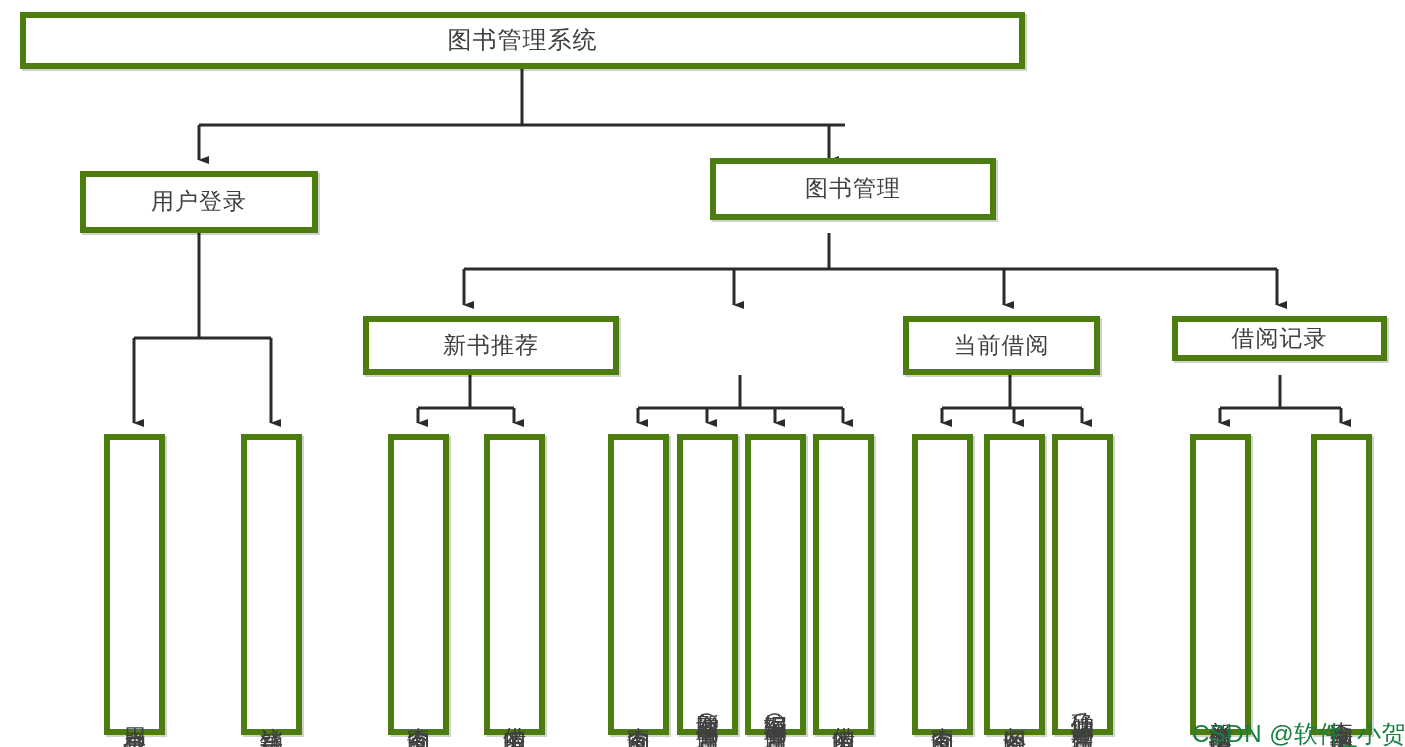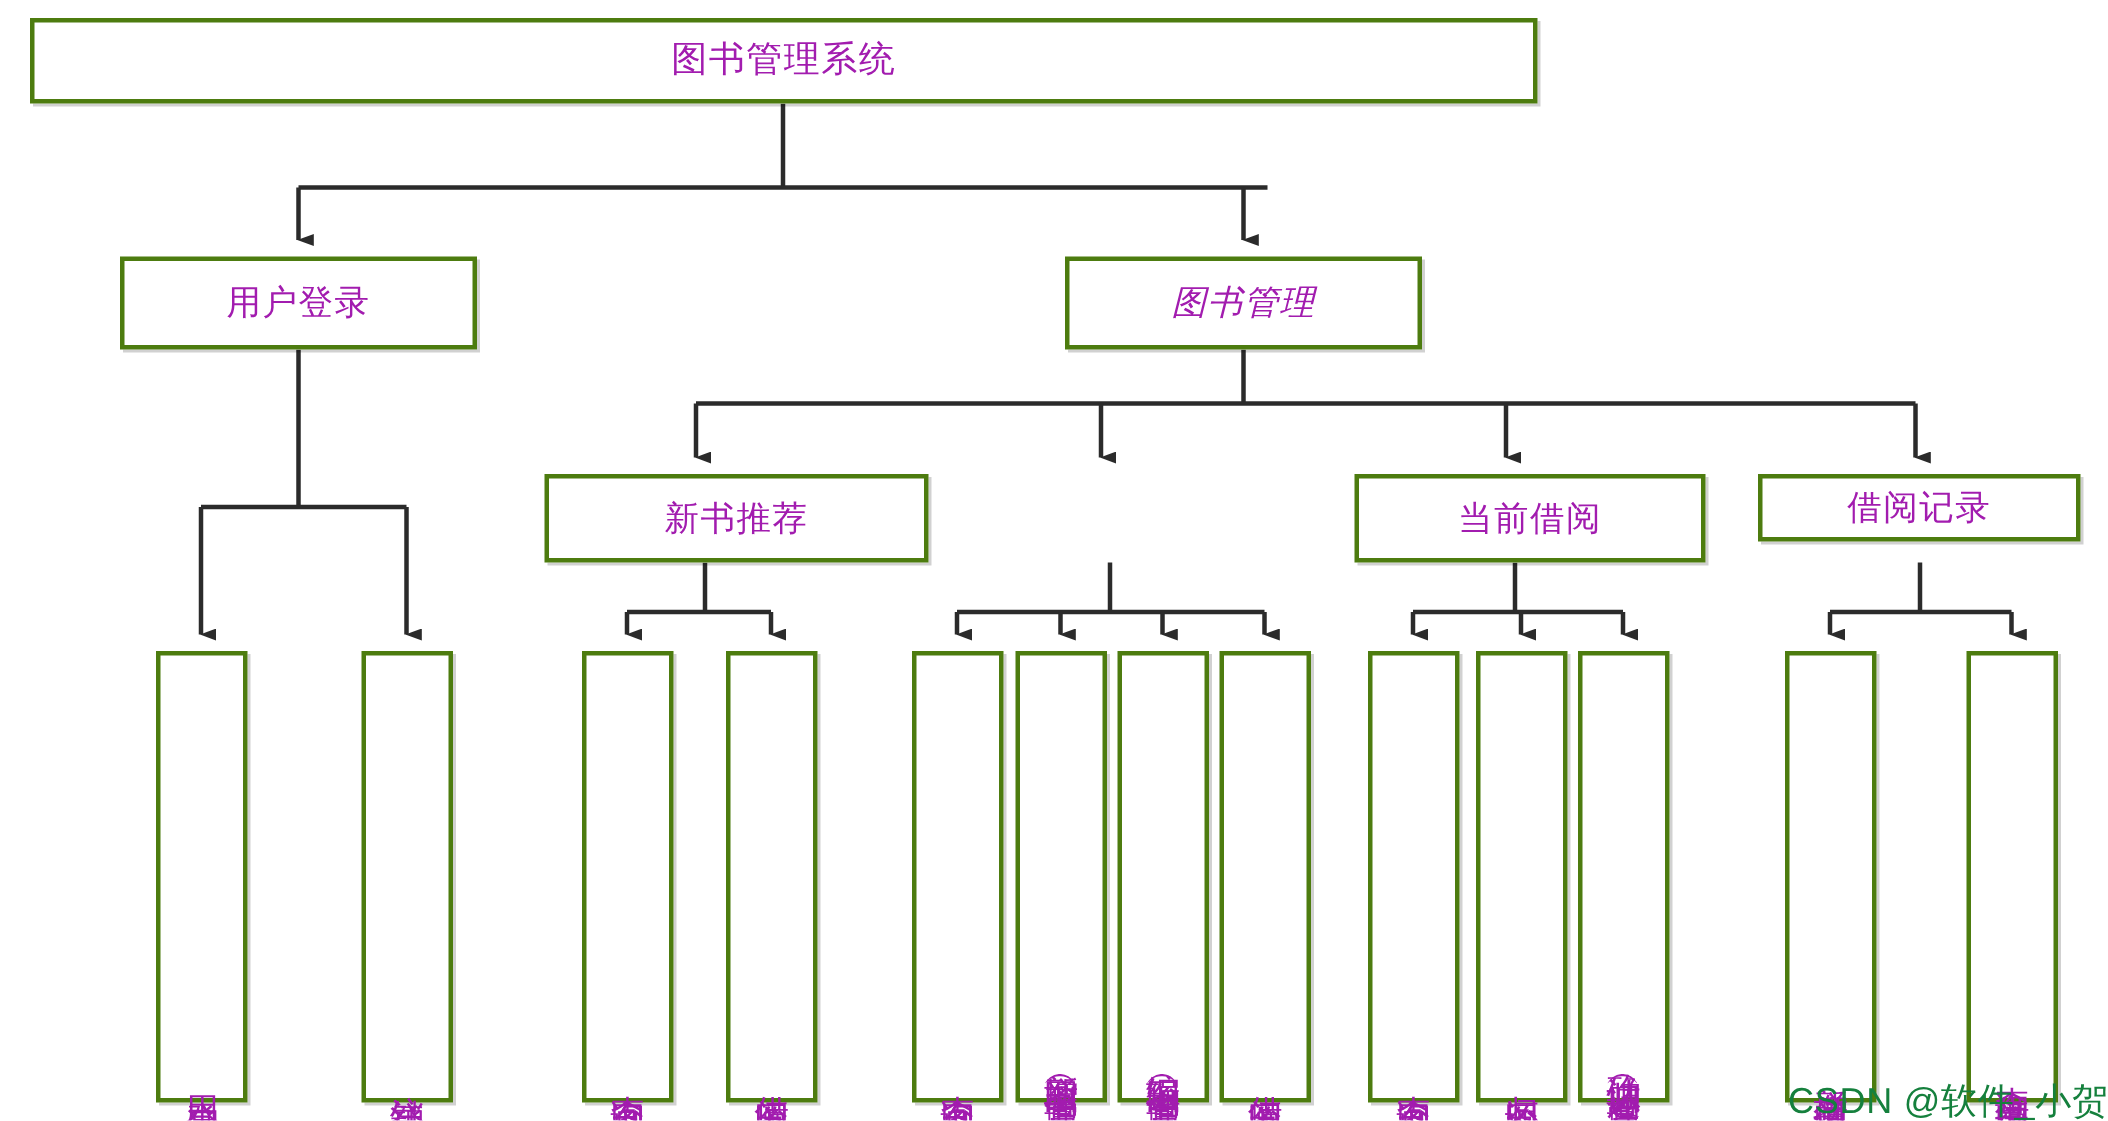--- a/index.html
+++ b/index.html
@@ -21,27 +21,27 @@
     position: absolute;
     left: 0;
     top: 0;
     width: 1405px;
     height: 747px;
     pointer-events: none;
   }
   .node {
     position: absolute;
     box-sizing: border-box;
-    border: 3px solid #4d7c0f;
+    border: 6px solid #4d7c0f;
     background: #ffffff;
     box-shadow: 2px 2px 0 rgba(0,0,0,0.18);
     display: flex;
     align-items: center;
     justify-content: center;
-    color: #a21caf;
+    color: #404040;
   }
   .node .label {
     font-size: 23px;
     line-height: 1.1;
     letter-spacing: 1px;
     white-space: nowrap;
   }
   .node.vertical {
     align-items: flex-end;
     justify-content: center;
@@ -119,28 +119,28 @@
     </g>
   </svg>
 
   <div class="node root" style="left:20px; top:12px; width:1005px; height:57px;">
     <span class="label">图书管理系统</span>
   </div>
 
   <div class="node" style="left:80px; top:171px; width:238px; height:62px;">
     <span class="label">用户登录</span>
   </div>
-  <div class="node" style="left:710px; top:171px; width:238px; height:62px;font-style:italic;">
+  <div class="node" style="left:710px; top:158px; width:286px; height:62px;">
     <span class="label">图书管理</span>
   </div>
 
   <div class="node" style="left:363px; top:316px; width:256px; height:59px;">
     <span class="label">新书推荐</span>
   </div>
-  <div class="node" style="left:903px; top:316px; width:234px; height:59px;">
+  <div class="node" style="left:903px; top:316px; width:197px; height:59px;">
     <span class="label">当前借阅</span>
   </div>
   <div class="node" style="left:1172px; top:316px; width:215px; height:45px;">
     <span class="label">借阅记录</span>
   </div>
 
   <div class="node vertical" style="left:104px; top:434px; width:61px; height:301px;">
     <span class="label">用户登录</span>
   </div>
   <div class="node vertical" style="left:241px; top:434px; width:61px; height:301px;">

